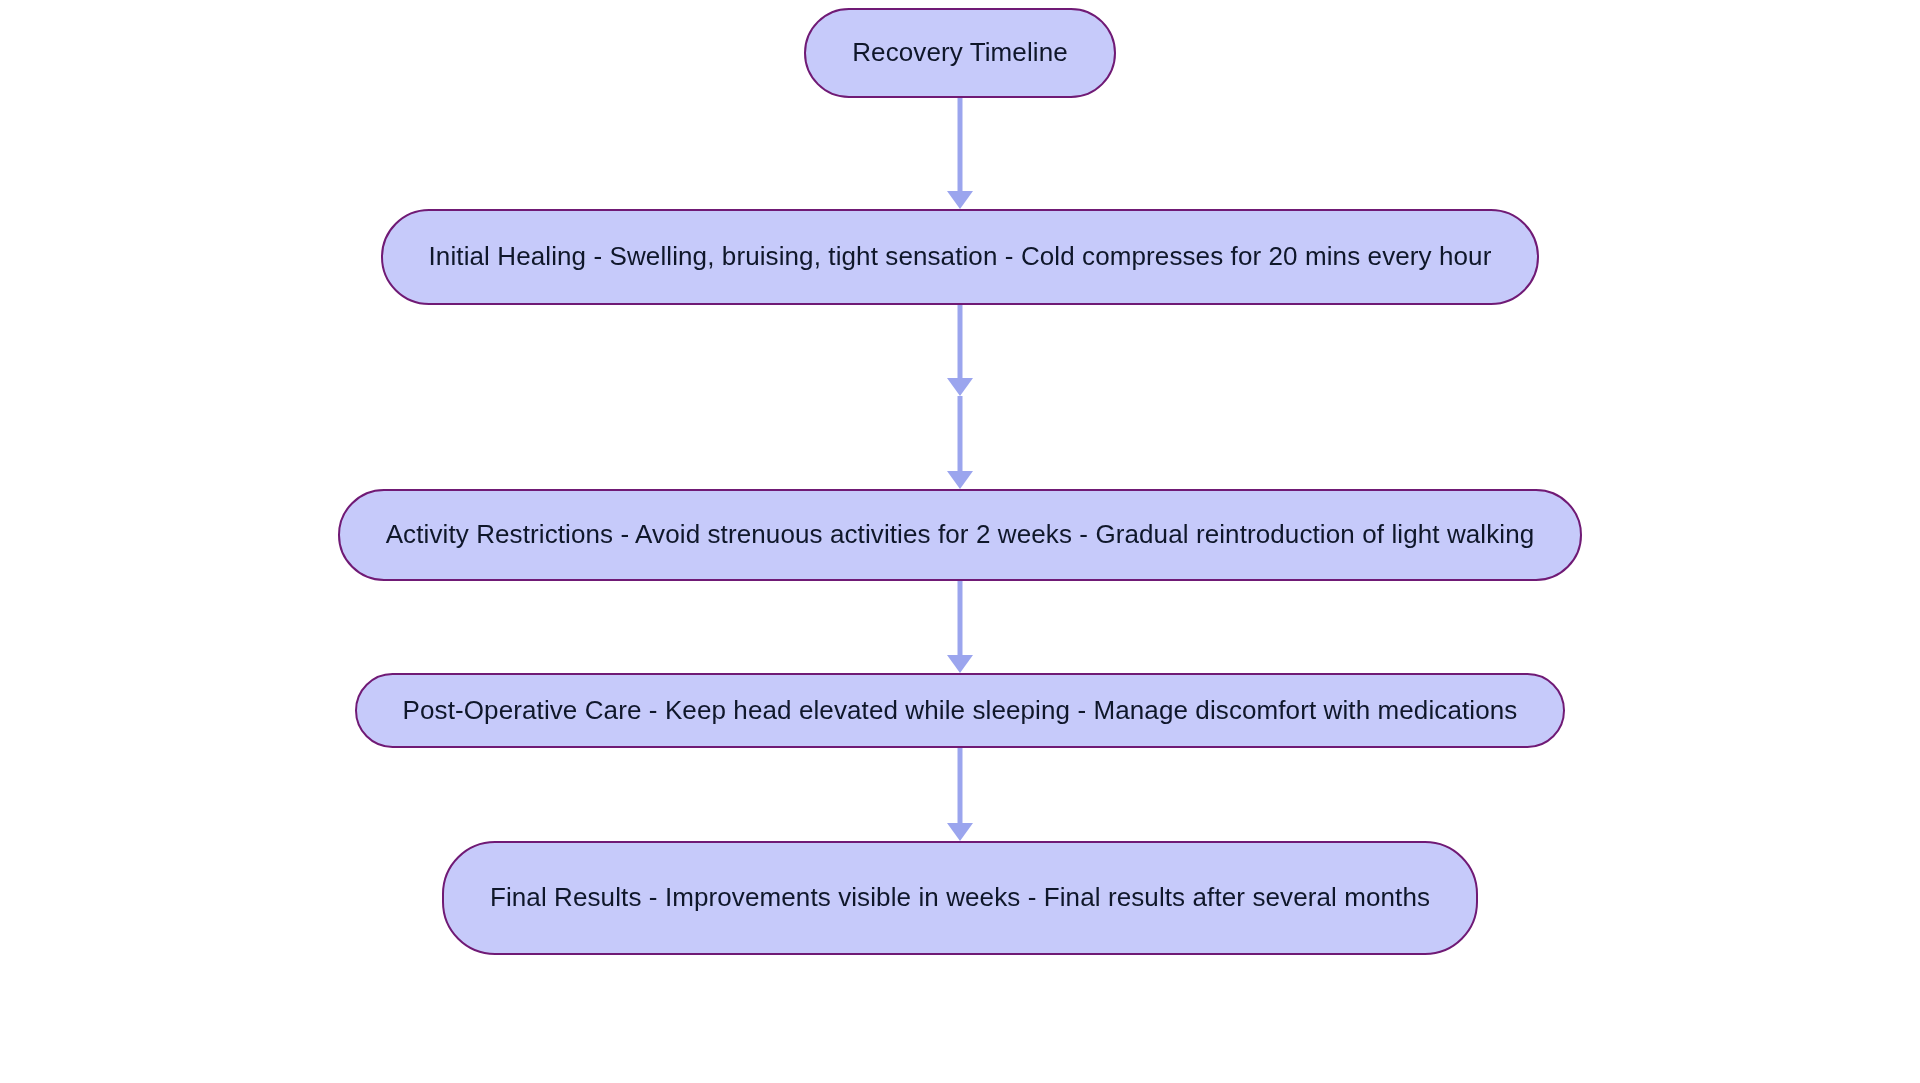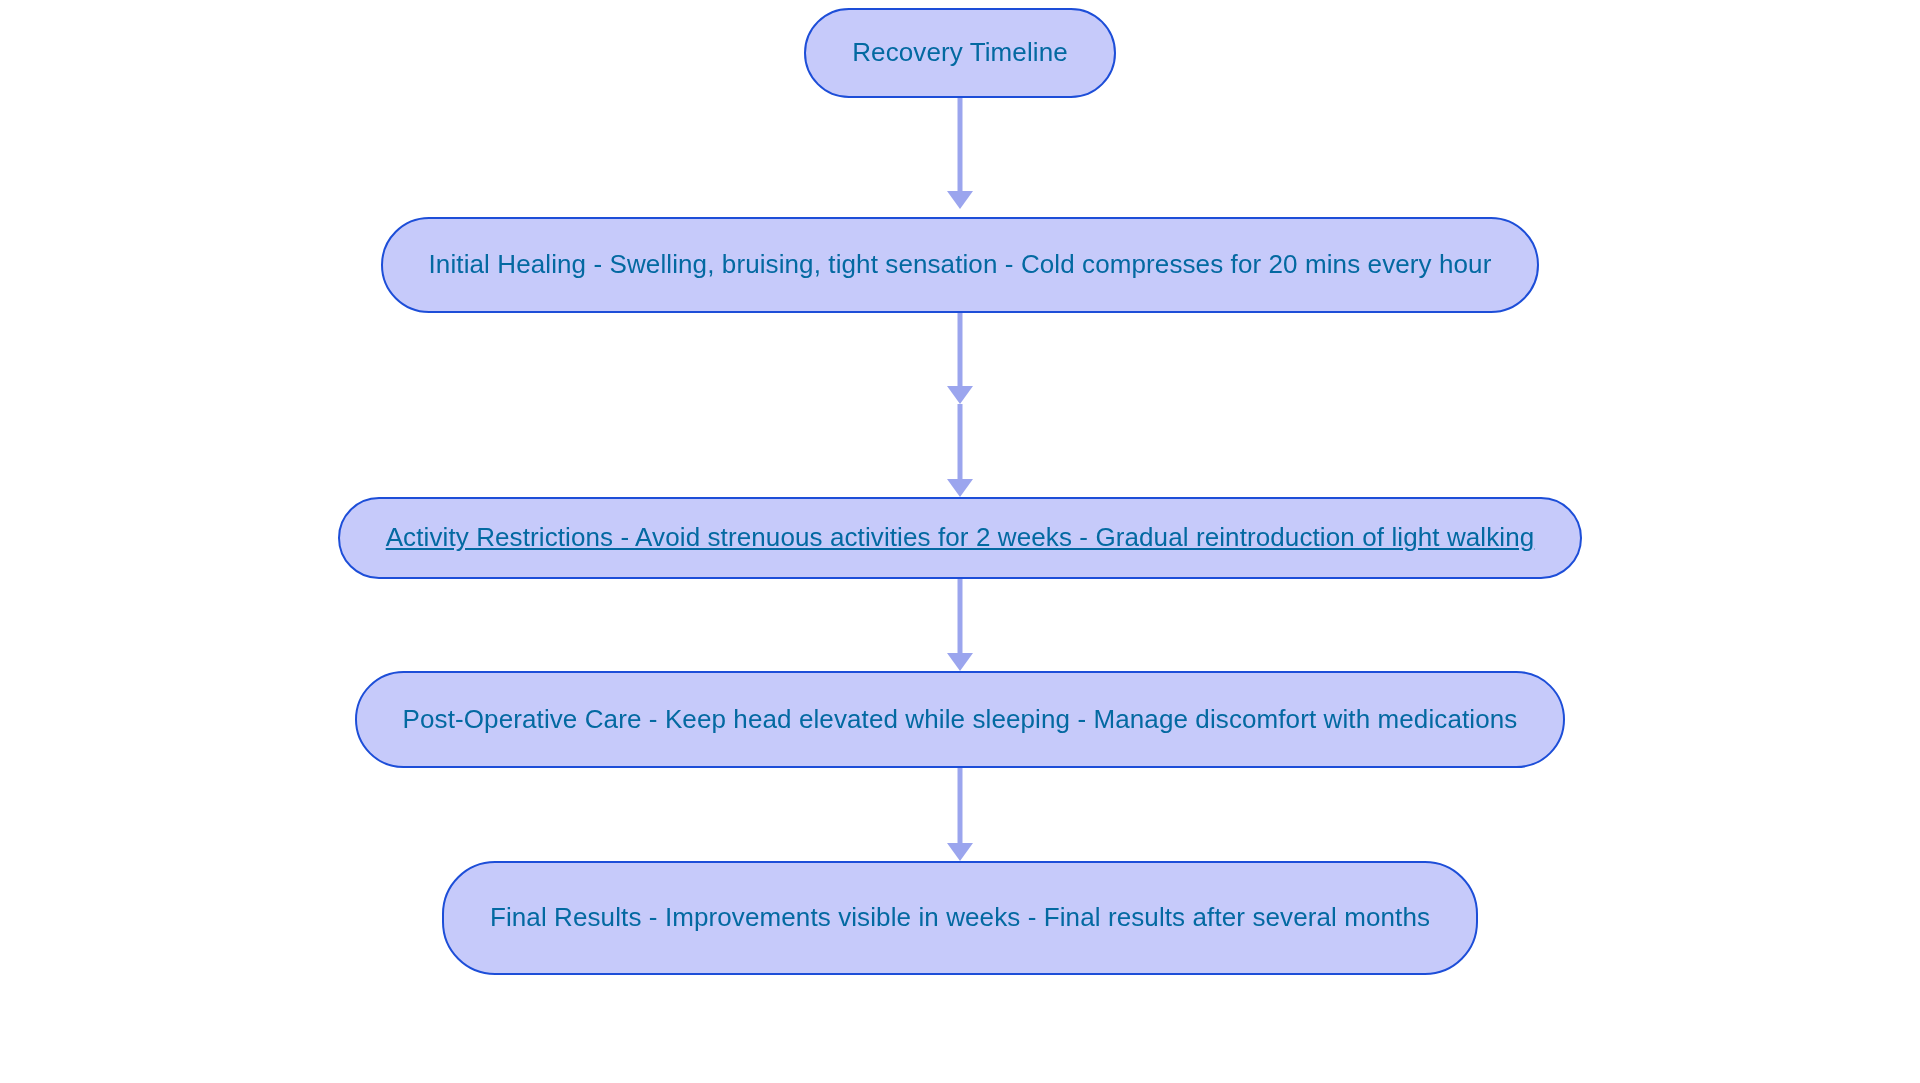--- a/index.html
+++ b/index.html
@@ -33,37 +33,37 @@
     align-items: center;
     justify-content: flex-start;
   }
 
   .node {
     box-sizing: border-box;
     display: flex;
     align-items: center;
     justify-content: center;
     background: #c6cafa;
-    border: 2px solid #1d4ed8;
+    border: 2px solid #701a75;
     border-radius: 48px;
-    color: #0369a1;
+    color: #0f172a;
     font-size: 26px;
     font-weight: 400;
     letter-spacing: 0.1px;
     line-height: 1.2;
     white-space: nowrap;
     padding: 0 46px;
     text-align: left;
   }
 
   .node-n0  { height: 90px;  border-radius: 45px; }
-  .node-n1  { height: 96px;  border-radius: 48px; margin-top: 8px; }
+  .node-n1  { height: 96px;  border-radius: 48px; }
   .node-n2  { height: 99px;  border-radius: 50px; }
-  .node-n3  { height: 82px;  border-radius: 49px; text-decoration: underline; }
-  .node-n4  { height: 97px;  border-radius: 49px; }
+  .node-n3  { height: 92px;  border-radius: 49px; }
+  .node-n4  { height: 75px;  border-radius: 49px; }
   .node-n5  { height: 114px; border-radius: 53px; }
 
   .connector {
     position: relative;
     width: 40px;
     display: flex;
     align-items: flex-start;
     justify-content: center;
   }
   .connector-c0 { height: 111px; }

